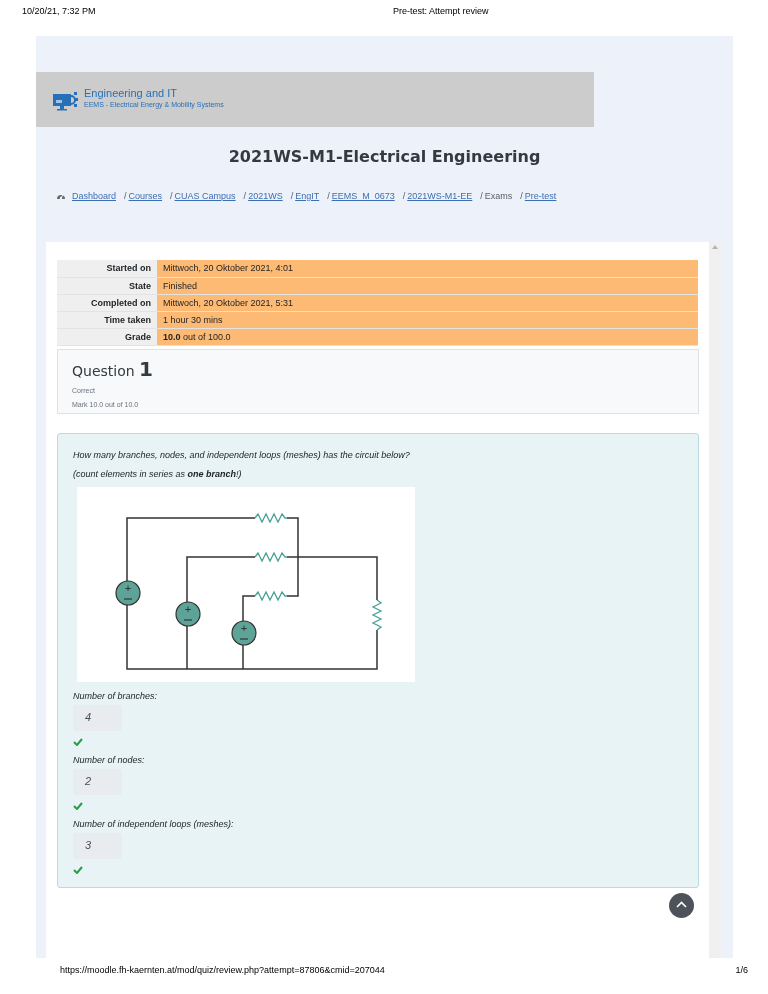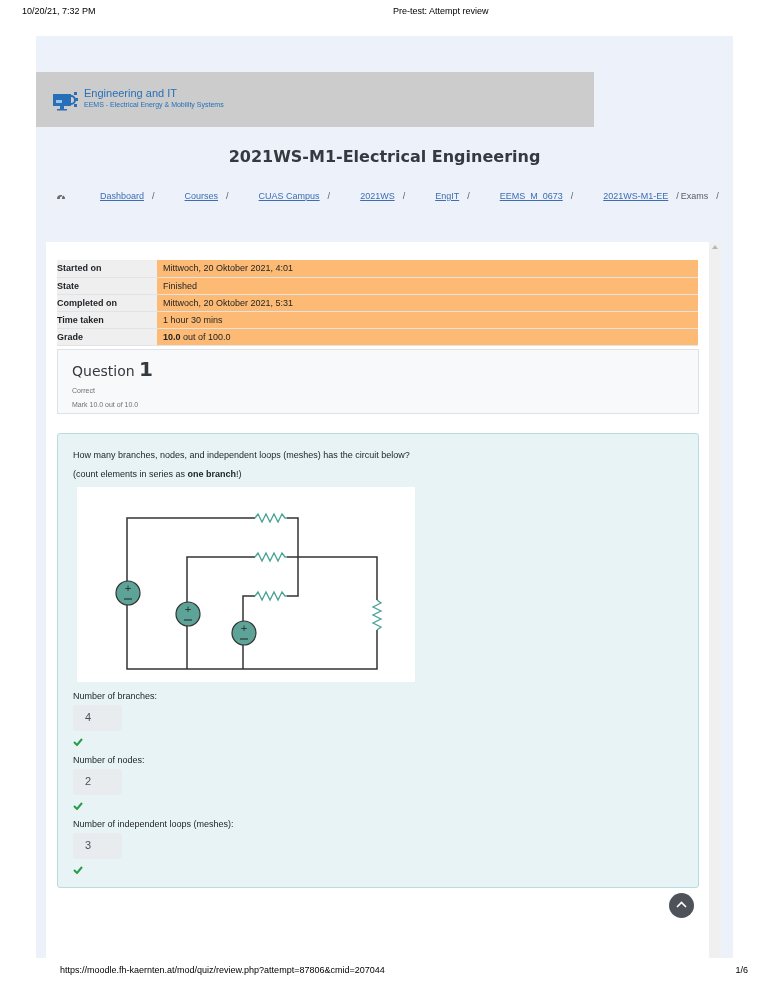--- a/index.html
+++ b/index.html
@@ -18,41 +18,41 @@
 
   .brand-bar { position: absolute; top: 36px; left: 0; width: 558px; height: 55px; background: #cccccc; }
   .brand-logo { position: absolute; left: 17px; top: 19px; width: 26px; height: 20px; }
   .brand-title { position: absolute; left: 48px; top: 15px; font-size: 11px; color: #2770b7; }
   .brand-sub { position: absolute; left: 48px; top: 29px; font-size: 7px; color: #2770b7; }
 
   .course-title { position: absolute; top: 111px; left: 0; width: 697px; text-align: center; font-size: 16px; color: #343a40; font-family: "DejaVu Sans", sans-serif; }
 
   .breadcrumb { position: absolute; top: 155px; left: 20px; font-size: 9px; color: #5a6168; white-space: nowrap; display: flex; align-items: center; }
   .breadcrumb .bc-icon { width: 10px; height: 10px; margin-right: 6px; }
-  .breadcrumb a { color: #3c6eb4; text-decoration: underline; margin-left: 28px; }
+  .breadcrumb a { color: #3c6eb4; text-decoration: underline; }
   .breadcrumb .sep { margin: 0 2px 0 8px; color: #5a6168; }
   .breadcrumb .plain { color: #5a6168; }
 
   .content { position: absolute; top: 206px; left: 10px; width: 663px; height: 716px; background: #ffffff; }
   .scrolltrack { position: absolute; top: 206px; left: 673px; width: 12px; height: 716px; background: #f0f0f0; }
   .scrolltrack .arrow { position: absolute; top: 3px; left: 3px; width: 0; height: 0; border-left: 3px solid transparent; border-right: 3px solid transparent; border-bottom: 4px solid #b5b5b5; }
 
   .summary { position: absolute; top: 18px; left: 11px; width: 641px; border-collapse: collapse; font-size: 9px; }
   .summary tr { height: 17px; border-bottom: 1px solid #e3e3e3; }
-  .summary th { width: 100px; text-align: left; padding-right: 6px; background: #efefef; font-weight: bold; color: #1d2125; }
+  .summary th { width: 100px; text-align: right; padding-right: 6px; background: #efefef; font-weight: bold; color: #1d2125; }
   .summary td { background: #fdba74; padding-left: 6px; color: #1d2125; }
   .summary td b { font-weight: bold; }
 
   .qinfo { position: absolute; top: 107px; left: 11px; width: 642px; height: 65px; background: #f8f9fa; border: 1px solid #dee2e6; padding: 7px 14px; }
   .qinfo .qno { font-size: 14px; color: #343a40; font-family: "DejaVu Sans", sans-serif; }
   .qinfo .qno .num { font-size: 20px; font-weight: bold; }
   .qinfo .state { font-size: 7px; color: #6a737b; margin-top: 6px; }
   .qinfo .mark { font-size: 7px; color: #6a737b; margin-top: 7px; }
 
-  .formulation { position: absolute; top: 191px; left: 11px; width: 642px; height: 455px; background: #e7f3f5; border: 1px solid #b8dce2; border-radius: 3px; }
+  .formulation { position: absolute; top: 191px; left: 11px; width: 642px; height: 455px; background: #e7f3f5; border: 1px solid #b8dce2; border-radius: 3px; font-style: italic; }
   .qtext1 { position: absolute; top: 16px; left: 15px; font-size: 9px; color: #1d2125; }
   .qtext2 { position: absolute; top: 35px; left: 15px; font-size: 9px; color: #1d2125; }
   .qtext2 b { font-weight: bold; }
 
   .circuit { position: absolute; top: 53px; left: 19px; width: 338px; height: 195px; background: #ffffff; }
 
   .answer-label { position: absolute; left: 15px; font-size: 9px; color: #1d2125; }
   .answer-box { position: absolute; left: 15px; width: 49px; height: 26px; background: #e9ecef; border-radius: 2px; font-size: 11px; color: #495057; padding: 6px 0 0 12px; }
   .check { position: absolute; left: 15px; width: 10px; height: 8px; }
 

